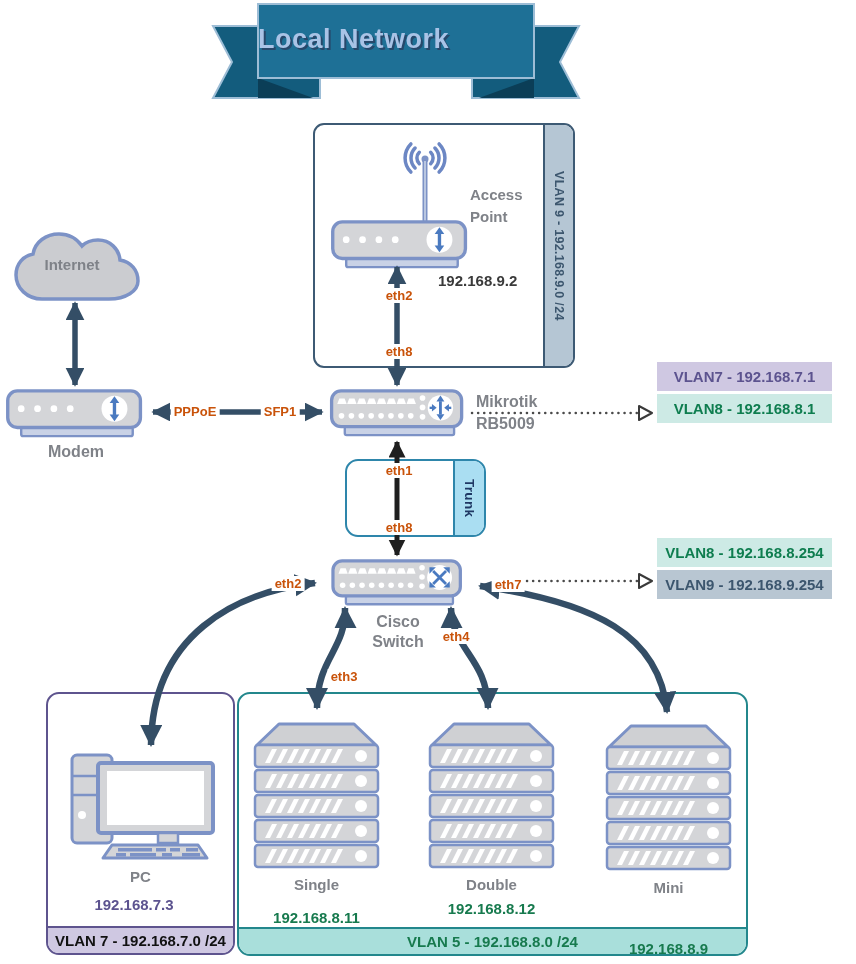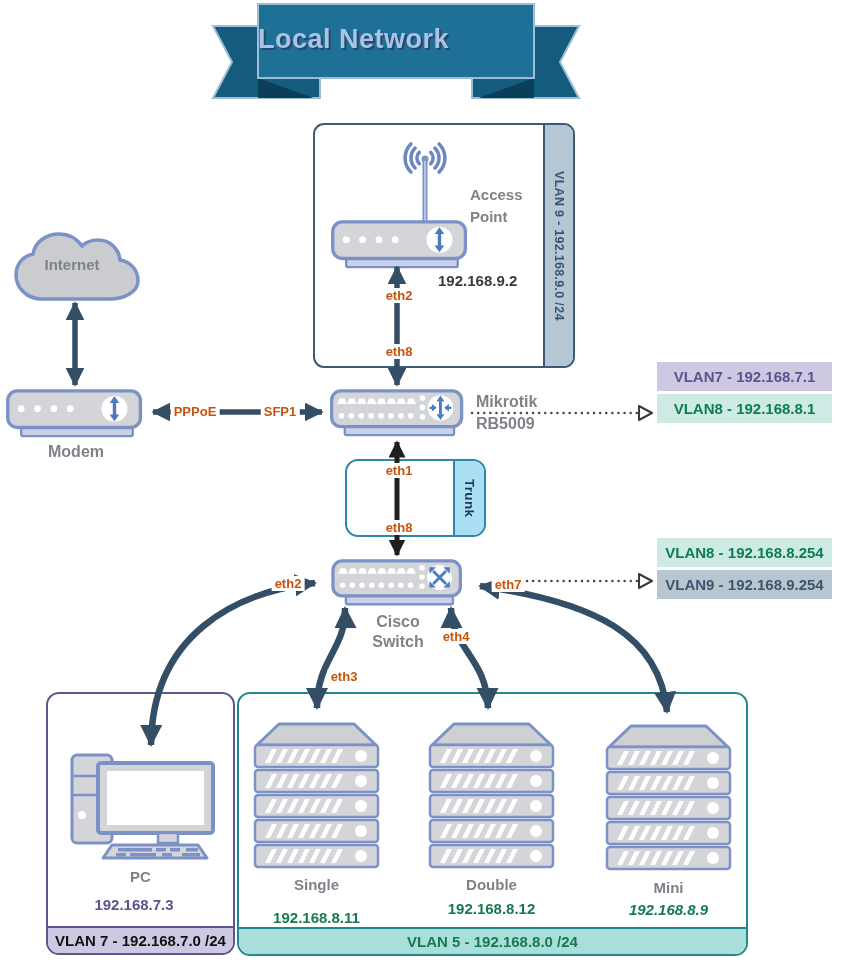--- a/index.html
+++ b/index.html
@@ -257,21 +257,21 @@
     <use href="#server"></use>
   </svg>
 <svg class="icon" style="left:605px;top:723px;" width="127" height="148" viewBox="0 0 127 148">
     <use href="#server"></use>
   </svg>
 <div class="lbl gray ctr" style="left:229px;top:876px;width:175px;font-size:15px;">Single</div>
 <div class="lbl ctr" style="left:229px;top:900px;width:175px;font-size:15px;color:var(--green-text);margin-top:9px;">192.168.8.11</div>
 <div class="lbl gray ctr" style="left:404px;top:876px;width:175px;font-size:15px;">Double</div>
 <div class="lbl ctr" style="left:404px;top:900px;width:175px;font-size:15px;color:var(--green-text);">192.168.8.12</div>
 <div class="lbl gray ctr" style="left:581px;top:879px;width:175px;font-size:15px;">Mini</div>
-<div class="lbl ctr" style="left:581px;top:901px;width:175px;font-size:15px;color:var(--green-text);font-style:italic;">192.168.8.9</div>
+<div class="lbl ctr" style="left:581px;top:940px;width:175px;font-size:15px;color:var(--green-text);">192.168.8.9</div>
 
 <svg class="conn" width="856" height="964" viewBox="0 0 856 964">
   <defs>
     <marker id="mS" markerWidth="4" markerHeight="3.8" refX="3.1" refY="1.7" orient="auto-start-reverse" markerUnits="strokeWidth">
       <path d="M0,0 L3.4,1.7 L0,3.4 Z" fill="#344e66"></path>
     </marker>
     <marker id="mB" markerWidth="4" markerHeight="3.8" refX="3.1" refY="1.7" orient="auto-start-reverse" markerUnits="strokeWidth">
       <path d="M0,0 L3.4,1.7 L0,3.4 Z" fill="#1f1f1f"></path>
     </marker>
   </defs>

